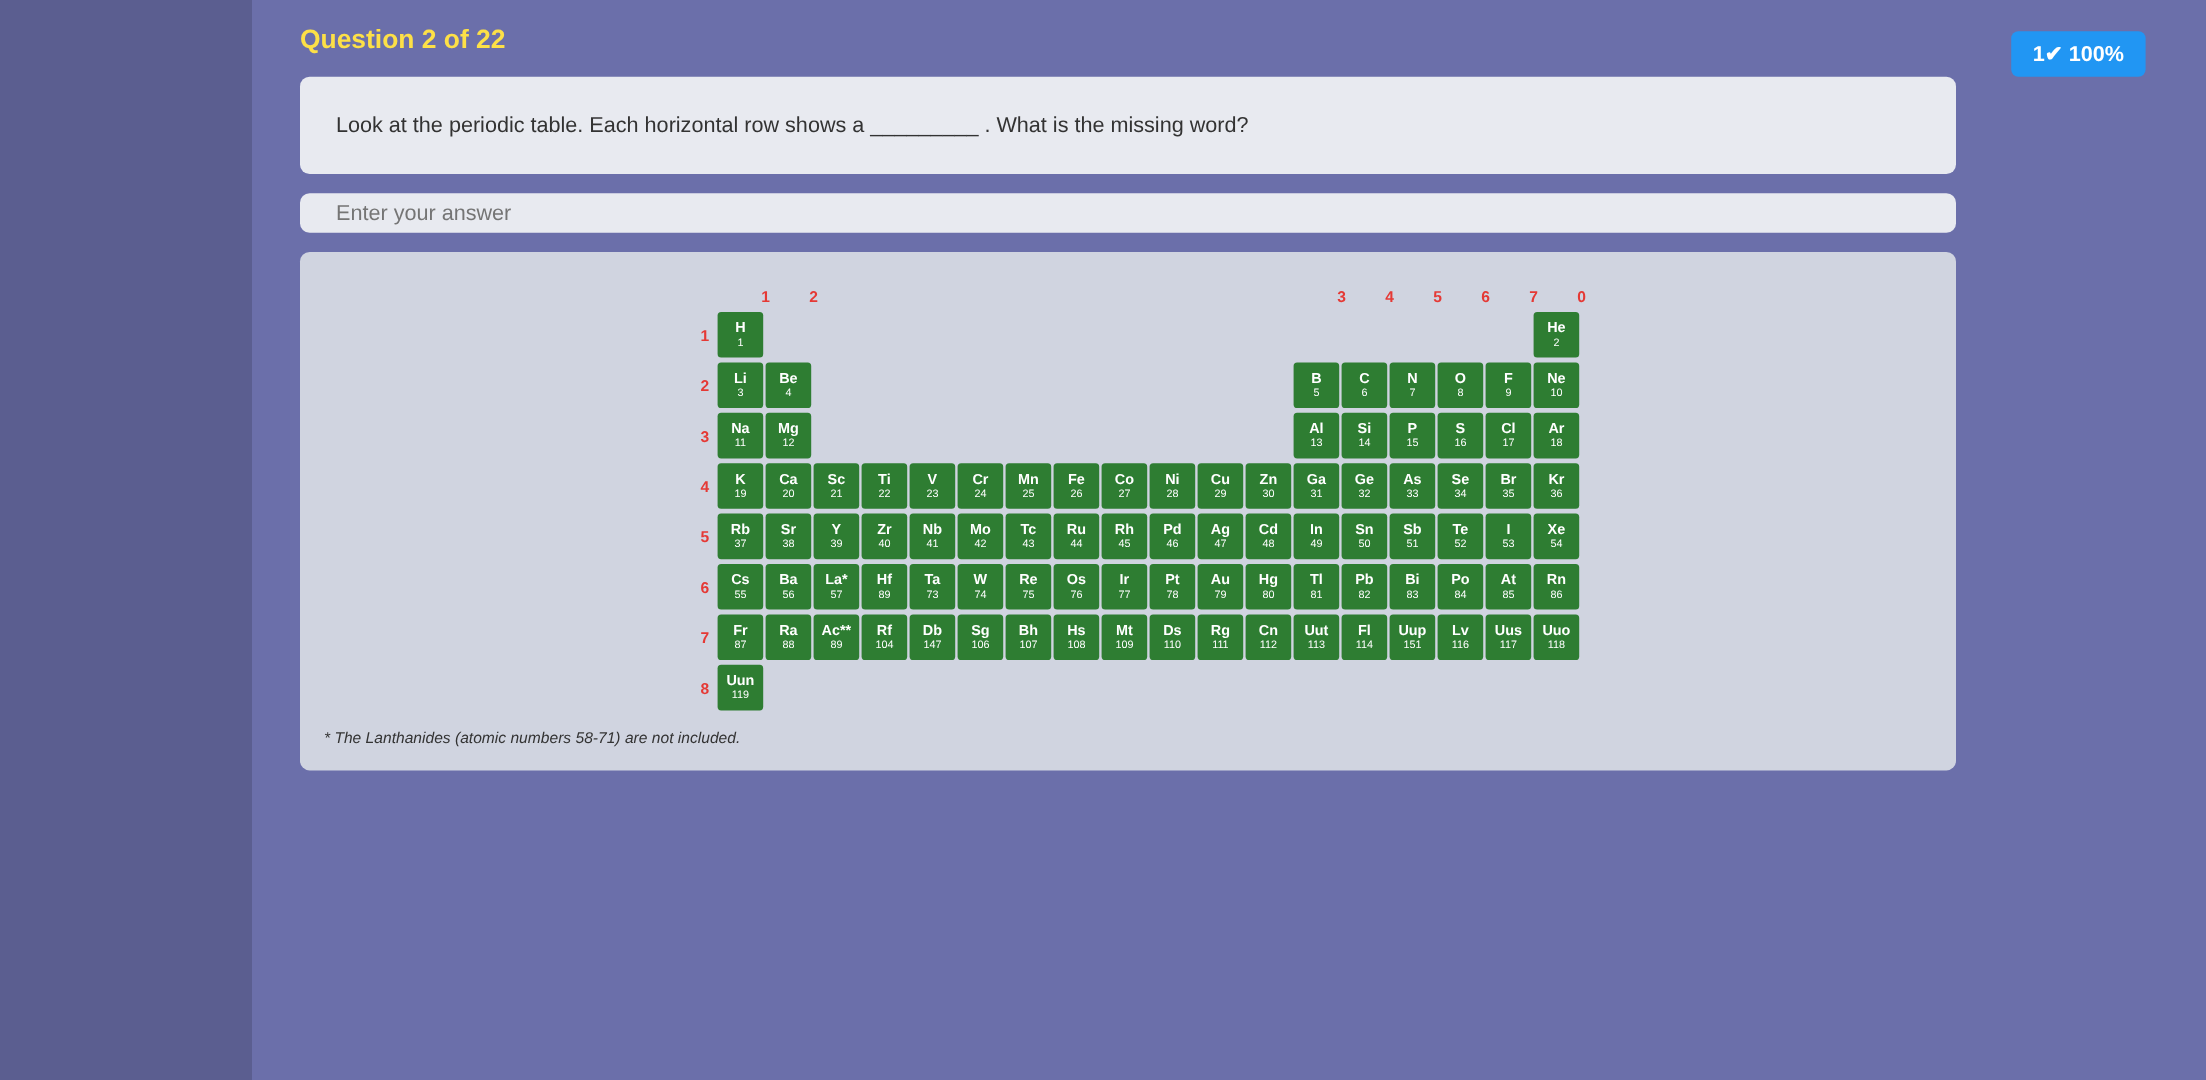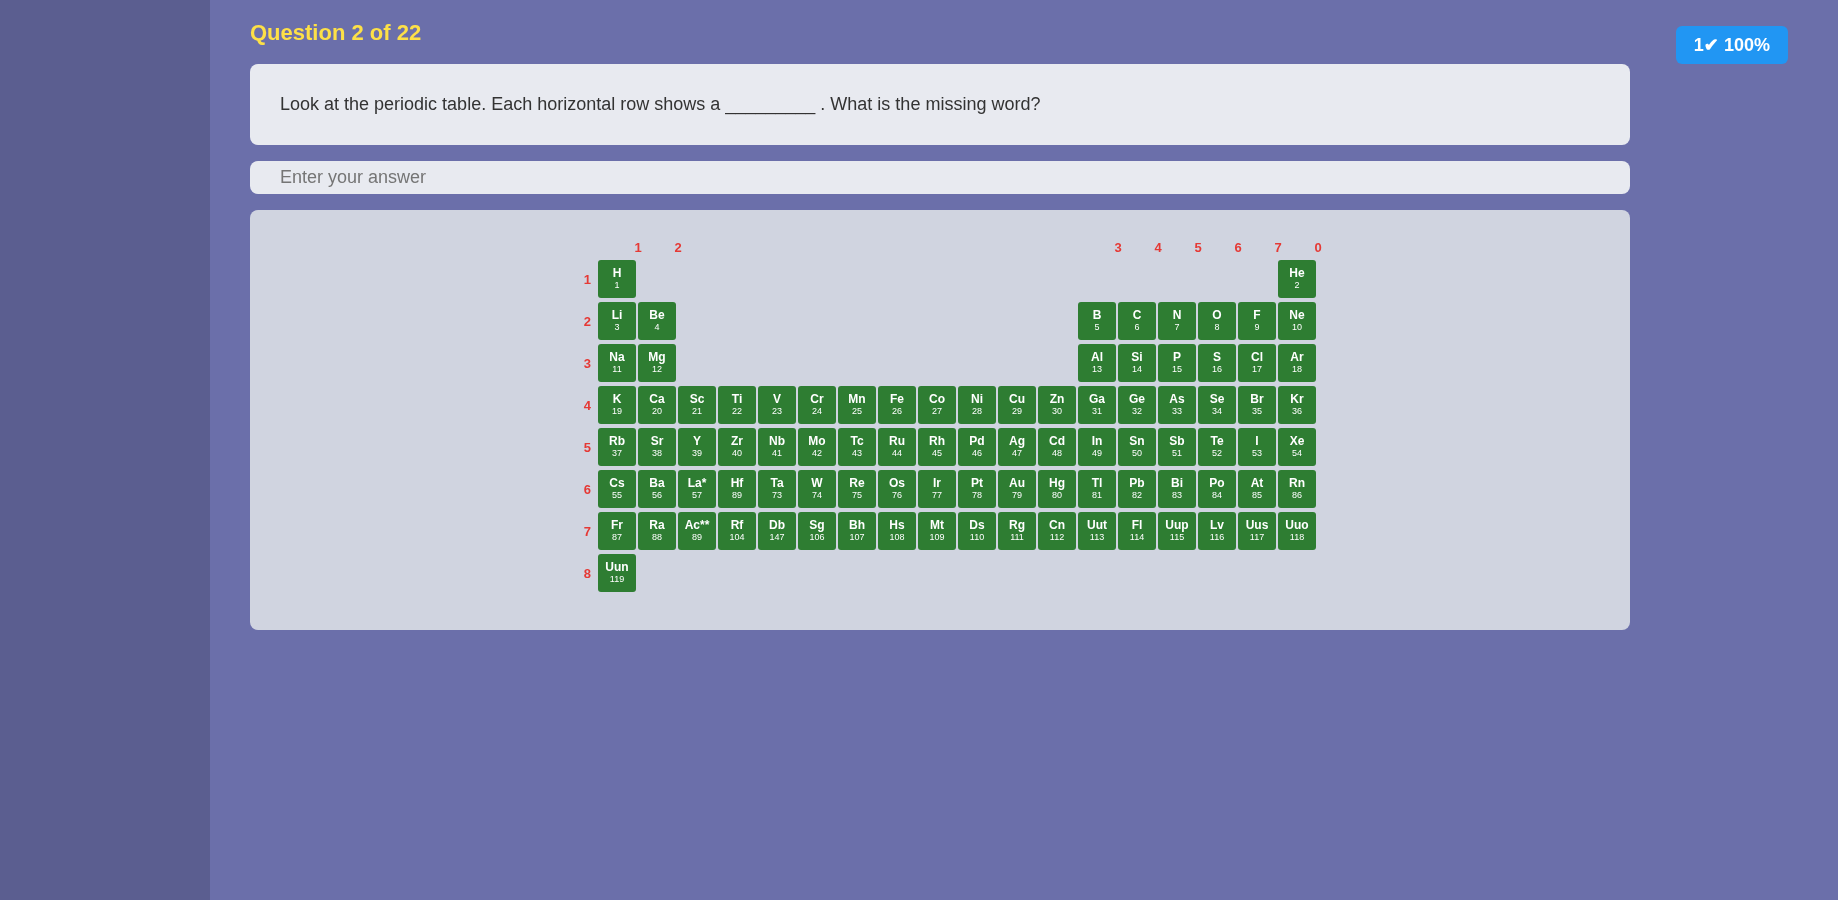--- a/index.html
+++ b/index.html
@@ -575,21 +575,21 @@
             <div class="pt-cell">
               <div class="symbol">Uut</div>
               <div class="number">113</div>
             </div>
             <div class="pt-cell">
               <div class="symbol">Fl</div>
               <div class="number">114</div>
             </div>
             <div class="pt-cell">
               <div class="symbol">Uup</div>
-              <div class="number">115</div>
+              <div class="number">151</div>
             </div>
             <div class="pt-cell">
               <div class="symbol">Lv</div>
               <div class="number">116</div>
             </div>
             <div class="pt-cell">
               <div class="symbol">Uus</div>
               <div class="number">117</div>
             </div>
             <div class="pt-cell">
@@ -615,15 +615,16 @@
             <div class="pt-cell empty"></div>
             <div class="pt-cell empty"></div>
             <div class="pt-cell empty"></div>
             <div class="pt-cell empty"></div>
             <div class="pt-cell empty"></div>
             <div class="pt-cell empty"></div>
             <div class="pt-cell empty"></div>
             <div class="pt-cell empty"></div>
           </div>
         </div>
+      <div class="pt-footer">* The Lanthanides (atomic numbers 58-71) are not included.</div>
     </div>
   </div>
 </div>
 
 </body></html>

